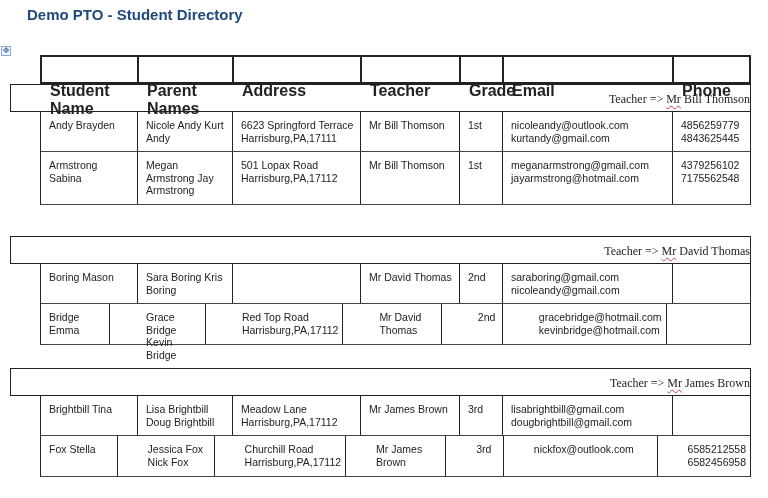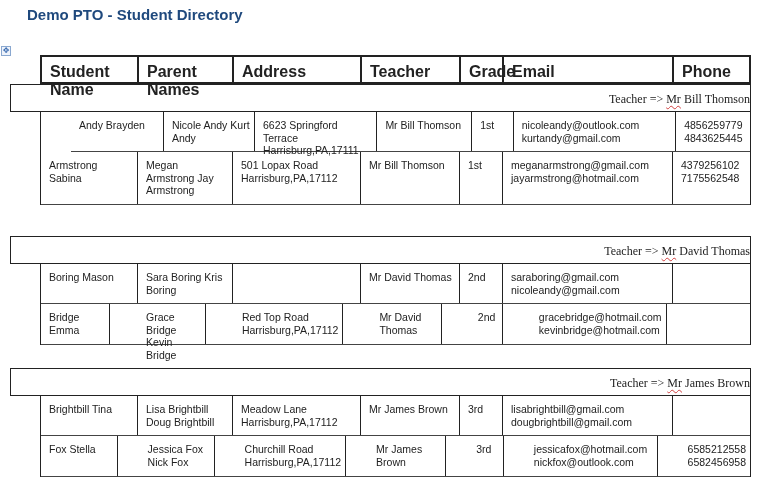--- a/index.html
+++ b/index.html
@@ -6,21 +6,21 @@
     body { width:768px; height:498px; position:relative; overflow:hidden;
            font-family:"Liberation Sans", sans-serif; color:#222; }
     .title { position:absolute; left:27px; top:6px; font-size:15px; font-weight:bold;
              color:#1f497d; }
     .move-handle { position:absolute; left:1px; top:46px; width:8px; height:8px;
                    border:1px solid #8aa8d0; background:#eef3fb; font-size:8px; line-height:8px;
                    text-align:center; color:#3a6bb0; }
     .hdr { position:absolute; top:55px; left:40px; height:29px; border:2px solid #222;
            box-sizing:border-box; display:flex; }
     .hdr .c { box-sizing:border-box; border-right:2px solid #222; font-size:16px; font-weight:bold;
-              padding:6px 0 0 8px; height:100%; }
+              padding:25px 0 0 8px; height:100%; }
     .hdr .c:last-child { border-right:none; }
     .group { position:absolute; left:10px; width:741px; box-sizing:border-box; }
     .group-head { height:28px; border:1px solid #222; box-sizing:border-box;
                   font-family:"Liberation Serif", serif; font-size:12px; padding:7px 0 0 5px;text-align:right; }
     .group-head .mr { text-decoration: underline wavy #d04040; text-decoration-thickness:1px; text-underline-offset:2px; }
     .rows { margin-left:30px; border-left:1px solid #222; border-right:1px solid #222; }
     .row { display:flex; border-bottom:1px solid #444; box-sizing:border-box; }
     .row .c { box-sizing:border-box; border-right:1px solid #222; font-size:10.5px; line-height:12.5px;
               padding:7px 4px 0 8px; color:#222; }
     .row .c:last-child { border-right:none; }
@@ -39,21 +39,21 @@
   <div class="c" style="width:43px">Grade</div>
   <div class="c" style="width:170px">Email</div>
   <div class="c" style="width:75px">Phone</div>
 </div>
 
 <div class="group" style="top:84px;">
   <div class="group-head">
     <span>Teacher =&gt; </span><span class="mr">Mr</span><span> Bill Thomson</span>
   </div>
   <div class="rows">
-    <div class="row" style="height:40px;margin-left:30px;">
+    <div class="row" style="height:40px;">
       <div class="c" style="width:97px">Andy Brayden</div>
       <div class="c" style="width:95px">Nicole Andy Kurt Andy</div>
       <div class="c" style="width:128px">
           <div>6623 Springford Terrace</div>
           <div>Harrisburg,PA,17111</div>
         </div>
       <div class="c" style="width:99px">Mr Bill Thomson</div>
       <div class="c" style="width:43px">1st</div>
       <div class="c" style="width:170px">
           <div>nicoleandy@outlook.com</div>
@@ -155,21 +155,20 @@
     <div class="row" style="height:41px;gap:22px;">
       <div class="c" style="width:97px">Fox Stella</div>
       <div class="c" style="width:95px">Jessica Fox Nick Fox</div>
       <div class="c" style="width:128px">
           <div>Churchill Road</div>
           <div>Harrisburg,PA,17112</div>
         </div>
       <div class="c" style="width:99px">Mr James Brown</div>
       <div class="c" style="width:43px">3rd</div>
       <div class="c" style="width:170px">
-          <div>jessicafox@hotmail.com</div>
           <div>nickfox@outlook.com</div>
         </div>
       <div class="c" style="width:77px">
           <div>6585212558</div>
           <div>6582456958</div>
         </div>
     </div>
   </div>
 </div>
 

